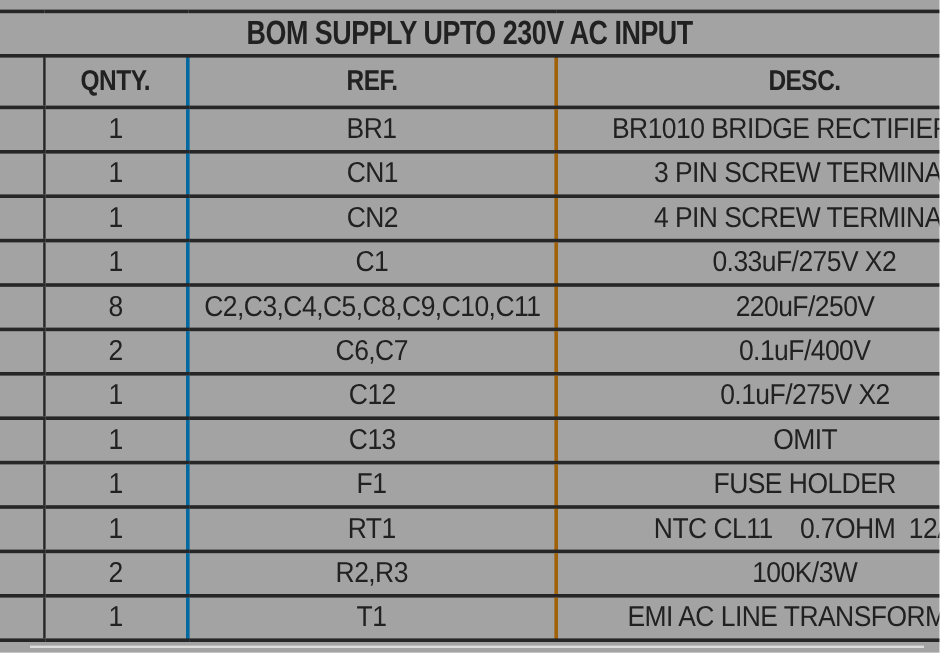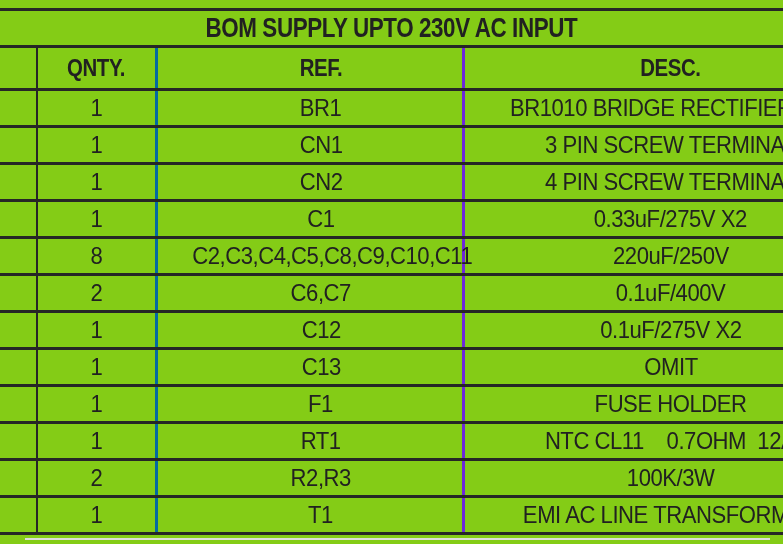--- a/index.html
+++ b/index.html
@@ -5,21 +5,21 @@
   html, body {
     margin: 0;
     padding: 0;
     background: #ffffff;
     font-family: "Liberation Sans", sans-serif;
   }
   .viewport {
     position: relative;
     width: 783px;
     height: 544px;
-    background: #84cc16;
+    background: #a3a3a3;
     overflow: hidden;
   }
   table.bom {
     position: absolute;
     left: -24px;
     top: 8px;
     width: 900px;
     border-collapse: collapse;
     table-layout: fixed;
     border: 3px solid #262626;
@@ -45,21 +45,21 @@
     height: 40px;
     border-bottom: 3px solid #262626;
   }
   tr.data-row td {
     height: 34px;
     border-bottom: 3px solid #262626;
   }
   
   .bom .v0 { border-right: 2px solid #262626; }
   .bom .v1 { border-right: 3px solid #0369a1; }
-  .bom .v2 { border-right: 3px solid #6d28d9; padding-left: 22px; }
+  .bom .v2 { border-right: 3px solid #a16207; }
 
   .title-text {
     display: inline-block;
     font-weight: bold;
     font-size: 28px;
     letter-spacing: -0.5px;
     white-space: pre;
     transform: scaleX(0.80);
     transform-origin: center;
   }

